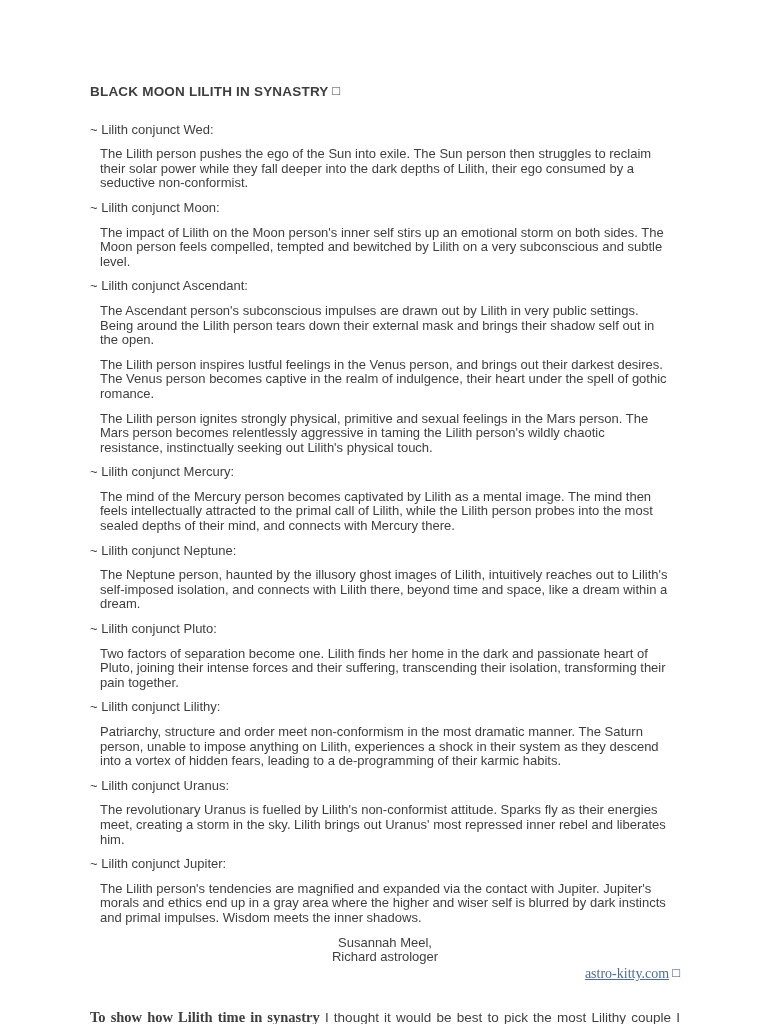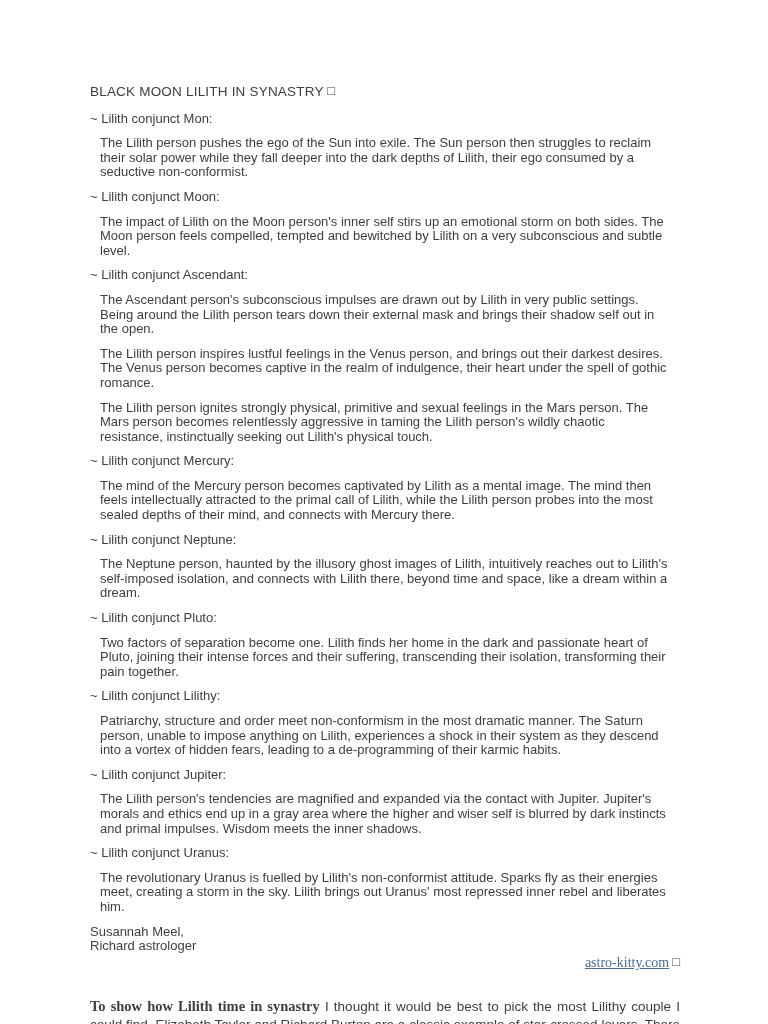--- a/index.html
+++ b/index.html
@@ -18,43 +18,44 @@
     position: absolute;
     left: 90px;
     top: 85px;
     width: 590px;
     font-family: "Liberation Sans", sans-serif;
     font-size: 13px;
     line-height: 14.6px;
     color: #3e3e3e;
   }
   .doc-title {
-    margin: 0 0 12px 0;
+    margin: 0 0 23px 0;
     font-size: 13.5px;
-    font-weight: normal;
+    font-weight: bold;
     letter-spacing: 0.2px;
     white-space: nowrap;
   }
   .glyph-box {
     display: inline-block;
     font-size: 13px;
     color: #3e3e3e;
     transform: translateY(-1px);
   }
   .section {
     margin: 0 0 7px 0;
   }
   .section-heading {
     margin: 0;
   }
   .section-body {
     margin: 10px;
   }
   .signature {
     margin: 0 0 2px 0;
+    text-align: center;
   }
   .link-line {
     margin: 0;
     font-family: "Liberation Serif", serif;
     font-size: 14px;
     text-align: right;
   }
   .web-link {
     color: #4f6d92;
     text-decoration: underline;
@@ -81,21 +82,21 @@
 </head>
 <body>
 
 <div class="viewport">
   <div class="doc-content">
 
     <h1 class="doc-title"><span>BLACK MOON LILITH IN SYNASTRY</span> <span class="glyph-box">□</span></h1>
 
     <div id="sections">
   <div class="section">
-    <p class="section-heading">~ Lilith conjunct Mon:</p>
+    <p class="section-heading">~ Lilith conjunct Wed:</p>
     <p class="section-body">The Lilith person pushes the ego of the Sun into exile. The Sun person then struggles to reclaim their solar power while they fall deeper into the dark depths of Lilith, their ego consumed by a seductive non-conformist.</p>
   </div>
 
   <div class="section">
     <p class="section-heading">~ Lilith conjunct Moon:</p>
     <p class="section-body">The impact of Lilith on the Moon person's inner self stirs up an emotional storm on both sides. The Moon person feels compelled, tempted and bewitched by Lilith on a very subconscious and subtle level.</p>
   </div>
 
   <div class="section">
     <p class="section-heading">~ Lilith conjunct Ascendant:</p>
@@ -124,27 +125,27 @@
     <p class="section-heading">~ Lilith conjunct Pluto:</p>
     <p class="section-body">Two factors of separation become one. Lilith finds her home in the dark and passionate heart of Pluto, joining their intense forces and their suffering, transcending their isolation, transforming their pain together.</p>
   </div>
 
   <div class="section">
     <p class="section-heading">~ Lilith conjunct Lilithy:</p>
     <p class="section-body">Patriarchy, structure and order meet non-conformism in the most dramatic manner. The Saturn person, unable to impose anything on Lilith, experiences a shock in their system as they descend into a vortex of hidden fears, leading to a de-programming of their karmic habits.</p>
   </div>
 
   <div class="section">
-    <p class="section-heading">~ Lilith conjunct Jupiter:</p>
-    <p class="section-body">The Lilith person's tendencies are magnified and expanded via the contact with Jupiter. Jupiter's morals and ethics end up in a gray area where the higher and wiser self is blurred by dark instincts and primal impulses. Wisdom meets the inner shadows.</p>
+    <p class="section-heading">~ Lilith conjunct Uranus:</p>
+    <p class="section-body">The revolutionary Uranus is fuelled by Lilith's non-conformist attitude. Sparks fly as their energies meet, creating a storm in the sky. Lilith brings out Uranus' most repressed inner rebel and liberates him.</p>
   </div>
 
   <div class="section">
-    <p class="section-heading">~ Lilith conjunct Uranus:</p>
-    <p class="section-body">The revolutionary Uranus is fuelled by Lilith's non-conformist attitude. Sparks fly as their energies meet, creating a storm in the sky. Lilith brings out Uranus' most repressed inner rebel and liberates him.</p>
+    <p class="section-heading">~ Lilith conjunct Jupiter:</p>
+    <p class="section-body">The Lilith person's tendencies are magnified and expanded via the contact with Jupiter. Jupiter's morals and ethics end up in a gray area where the higher and wiser self is blurred by dark instincts and primal impulses. Wisdom meets the inner shadows.</p>
   </div>
 </div>
 
     <p class="signature">
       <span>Susannah Meel,</span><br>
       <span>Richard astrologer</span>
     </p>
 
     <p class="link-line"><a class="web-link">astro-kitty.com</a><span class="glyph-box">□</span></p>
 

